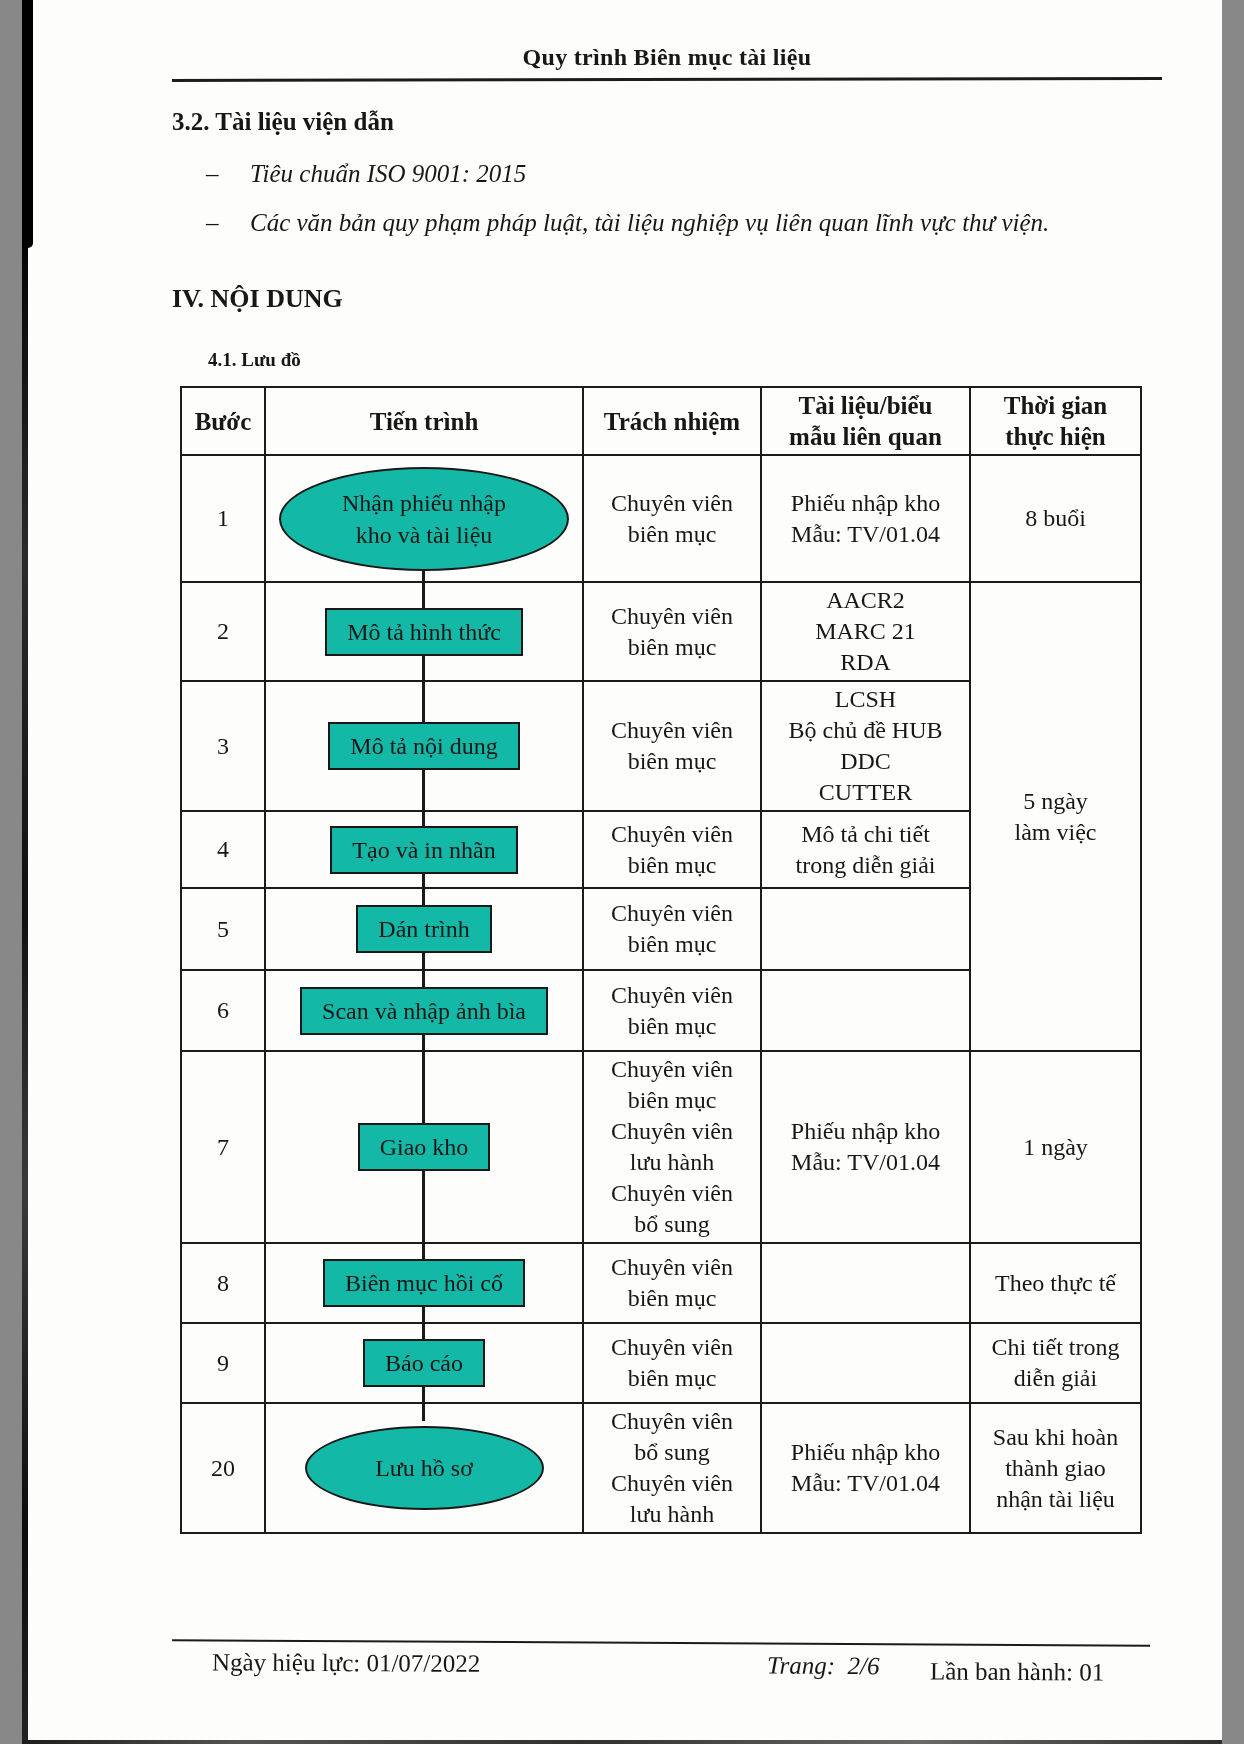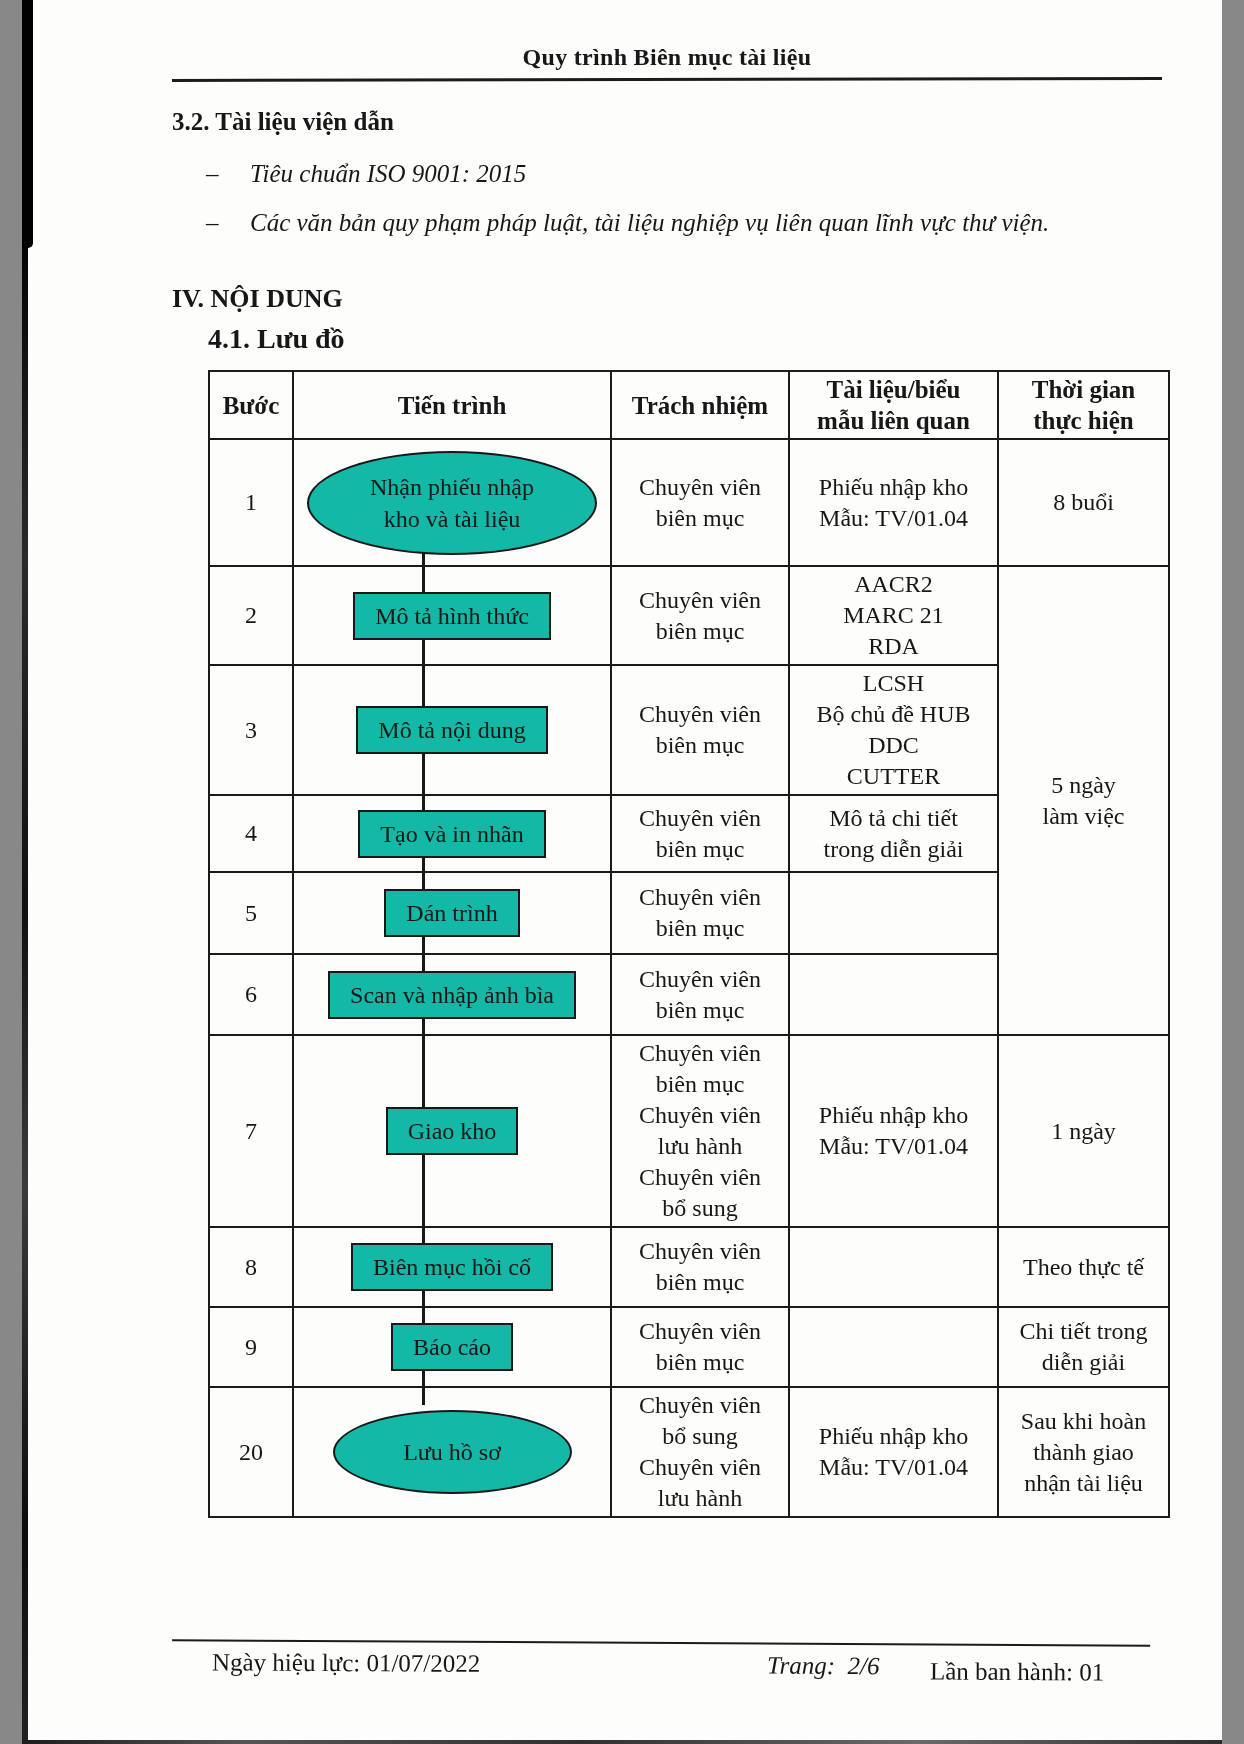--- a/index.html
+++ b/index.html
@@ -22,25 +22,25 @@
   .content { position:absolute; left:150px; top:0; width:990px; }
   .doc-header { margin-top:44px; text-align:center; font-weight:bold; font-size:24px; letter-spacing:.3px; }
   .header-rule { margin-top:7px; height:0; border-top:3px solid #1c1c1c; transform:rotate(-0.12deg); }
 
   .sec-heading { margin:27px 0 4px 0; font-weight:bold; font-size:25px; }
   .bullets { margin-top:22px; }
   .bullet { display:flex; font-style:italic; font-size:25px; line-height:32px; padding-left:34px; margin-top:17px; }
   .bullet .dash { width:44px; flex:0 0 44px; font-style:normal; }
 
   .content-heading { margin:45px 0 0 0; font-weight:bold; font-size:26px; }
-  .flow-heading { margin:9px 0 0 36px; font-weight:bold; font-size:28px; }
+  .flow-heading { margin:35px 0 0 36px; font-weight:bold; font-size:19px; }
 
   
   .table-wrap { position:relative; margin:15px 0 0 8px; width:962px; }
-  table.flow { border-collapse:collapse; table-layout:fixed; width:960px;margin-left:28px; }
+  table.flow { border-collapse:collapse; table-layout:fixed; width:960px; }
   .flow th, .flow td {
     border:2.4px solid #1b1b1b; text-align:center; vertical-align:middle;
     padding:2px 6px; font-size:24px; line-height:31px; white-space:pre-line; overflow:hidden;
   }
   .flow th { font-weight:bold; font-size:25px; line-height:31px; }
   .connector { position:absolute; left:242px; top:177px; width:2.6px; height:858px; background:#191919; z-index:5; }
   .shape { position:relative; z-index:6; display:inline-flex; align-items:center; justify-content:center;
            background:#14b8a6; border:2.6px solid #181818; font-size:24px; line-height:32px; }
   .shape.rect { padding:6px 20px; }
   .shape.ellipse { border-radius:50%; }

